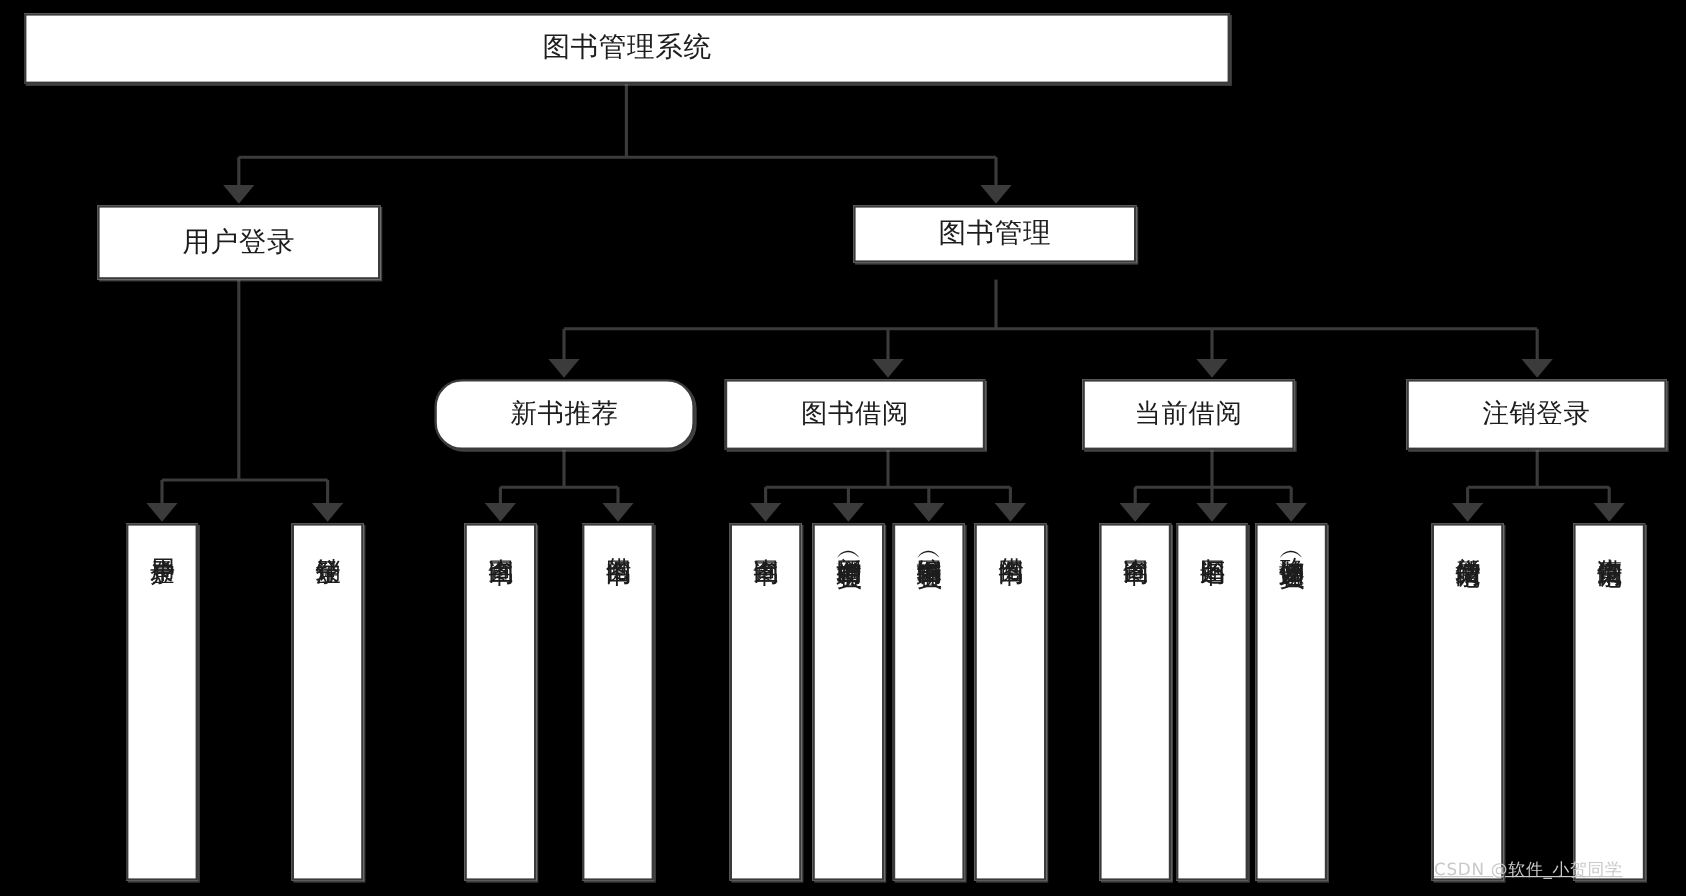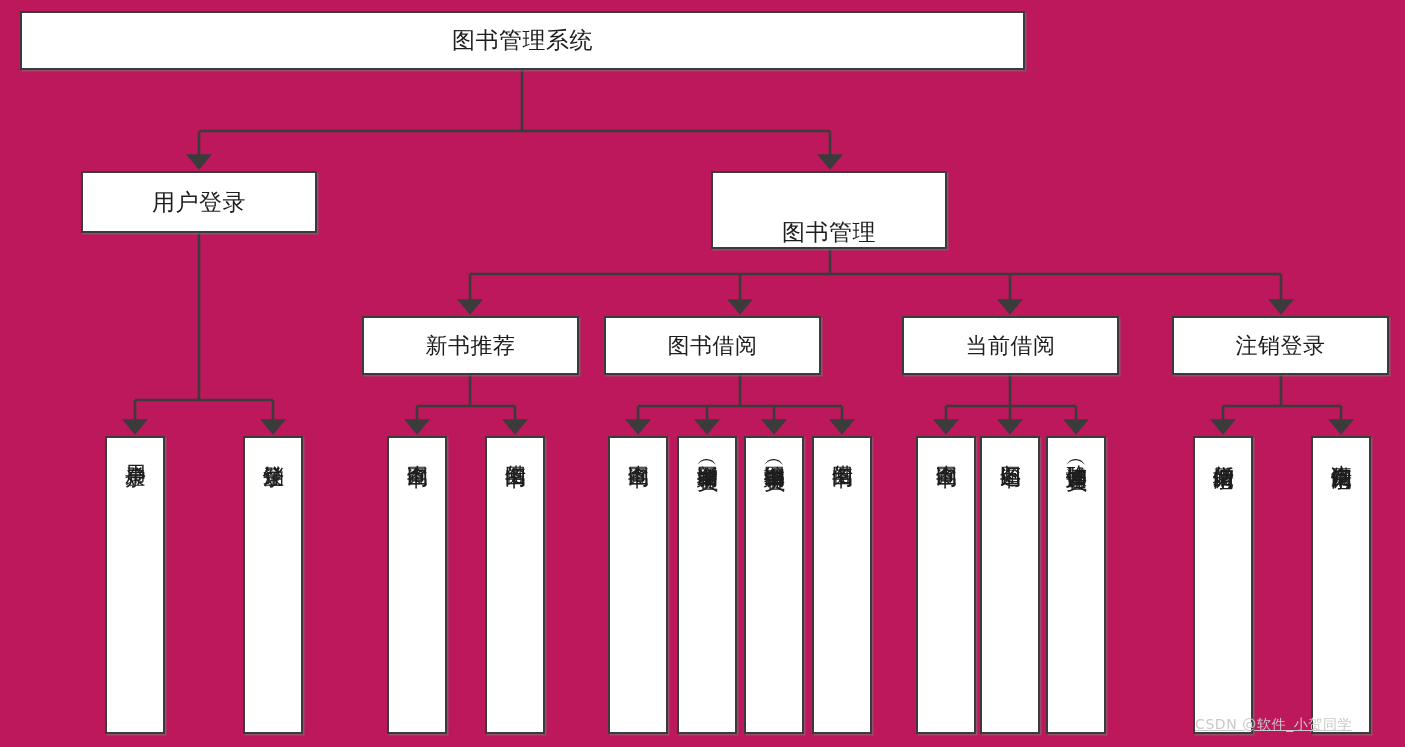--- a/index.html
+++ b/index.html
@@ -7,21 +7,21 @@
     padding: 0;
     background: #ffffff;
   }
   body {
     font-family: "DejaVu Sans", "Liberation Sans", sans-serif;
   }
   #canvas {
     position: relative;
     width: 1405px;
     height: 747px;
-    background: #be185d;
+    background: #000000;
     overflow: hidden;
   }
   svg.edges {
     position: absolute;
     left: 0;
     top: 0;
     width: 1405px;
     height: 747px;
     pointer-events: none;
   }
@@ -123,31 +123,31 @@
     </g>
   </svg>
 
   <div class="node lvl0" id="node-root" style="left:20px; top:11px; width:1005px; height:59px;">
     <span class="label">图书管理系统</span>
   </div>
 
   <div class="node lvl1" style="left:81px; top:171px; width:236px; height:62px;">
     <span class="label">用户登录</span>
   </div>
-  <div class="node lvl1" style="left:711px; top:171px; width:236px; height:78px;align-items:flex-end;">
+  <div class="node lvl1" style="left:711px; top:171px; width:236px; height:48px;">
     <span class="label">图书管理</span>
   </div>
 
-  <div class="node lvl2" style="left:362px; top:316px; width:217px; height:59px;">
+  <div class="node lvl2" style="left:362px; top:316px; width:217px; height:59px;border-radius:23px;">
     <span class="label">新书推荐</span>
   </div>
   <div class="node lvl2" style="left:604px; top:316px; width:217px; height:59px;">
     <span class="label">图书借阅</span>
   </div>
-  <div class="node lvl2" style="left:902px; top:316px; width:217px; height:59px;">
+  <div class="node lvl2" style="left:902px; top:316px; width:177px; height:59px;">
     <span class="label">当前借阅</span>
   </div>
   <div class="node lvl2" style="left:1172px; top:316px; width:217px; height:59px;">
     <span class="label">注销登录</span>
   </div>
 
   <div class="node vertical" style="left:105px; top:436px; width:60px; height:298px;">
     <span class="label">用户登录</span>
   </div>
   <div class="node vertical" style="left:243px; top:436px; width:60px; height:298px;">

